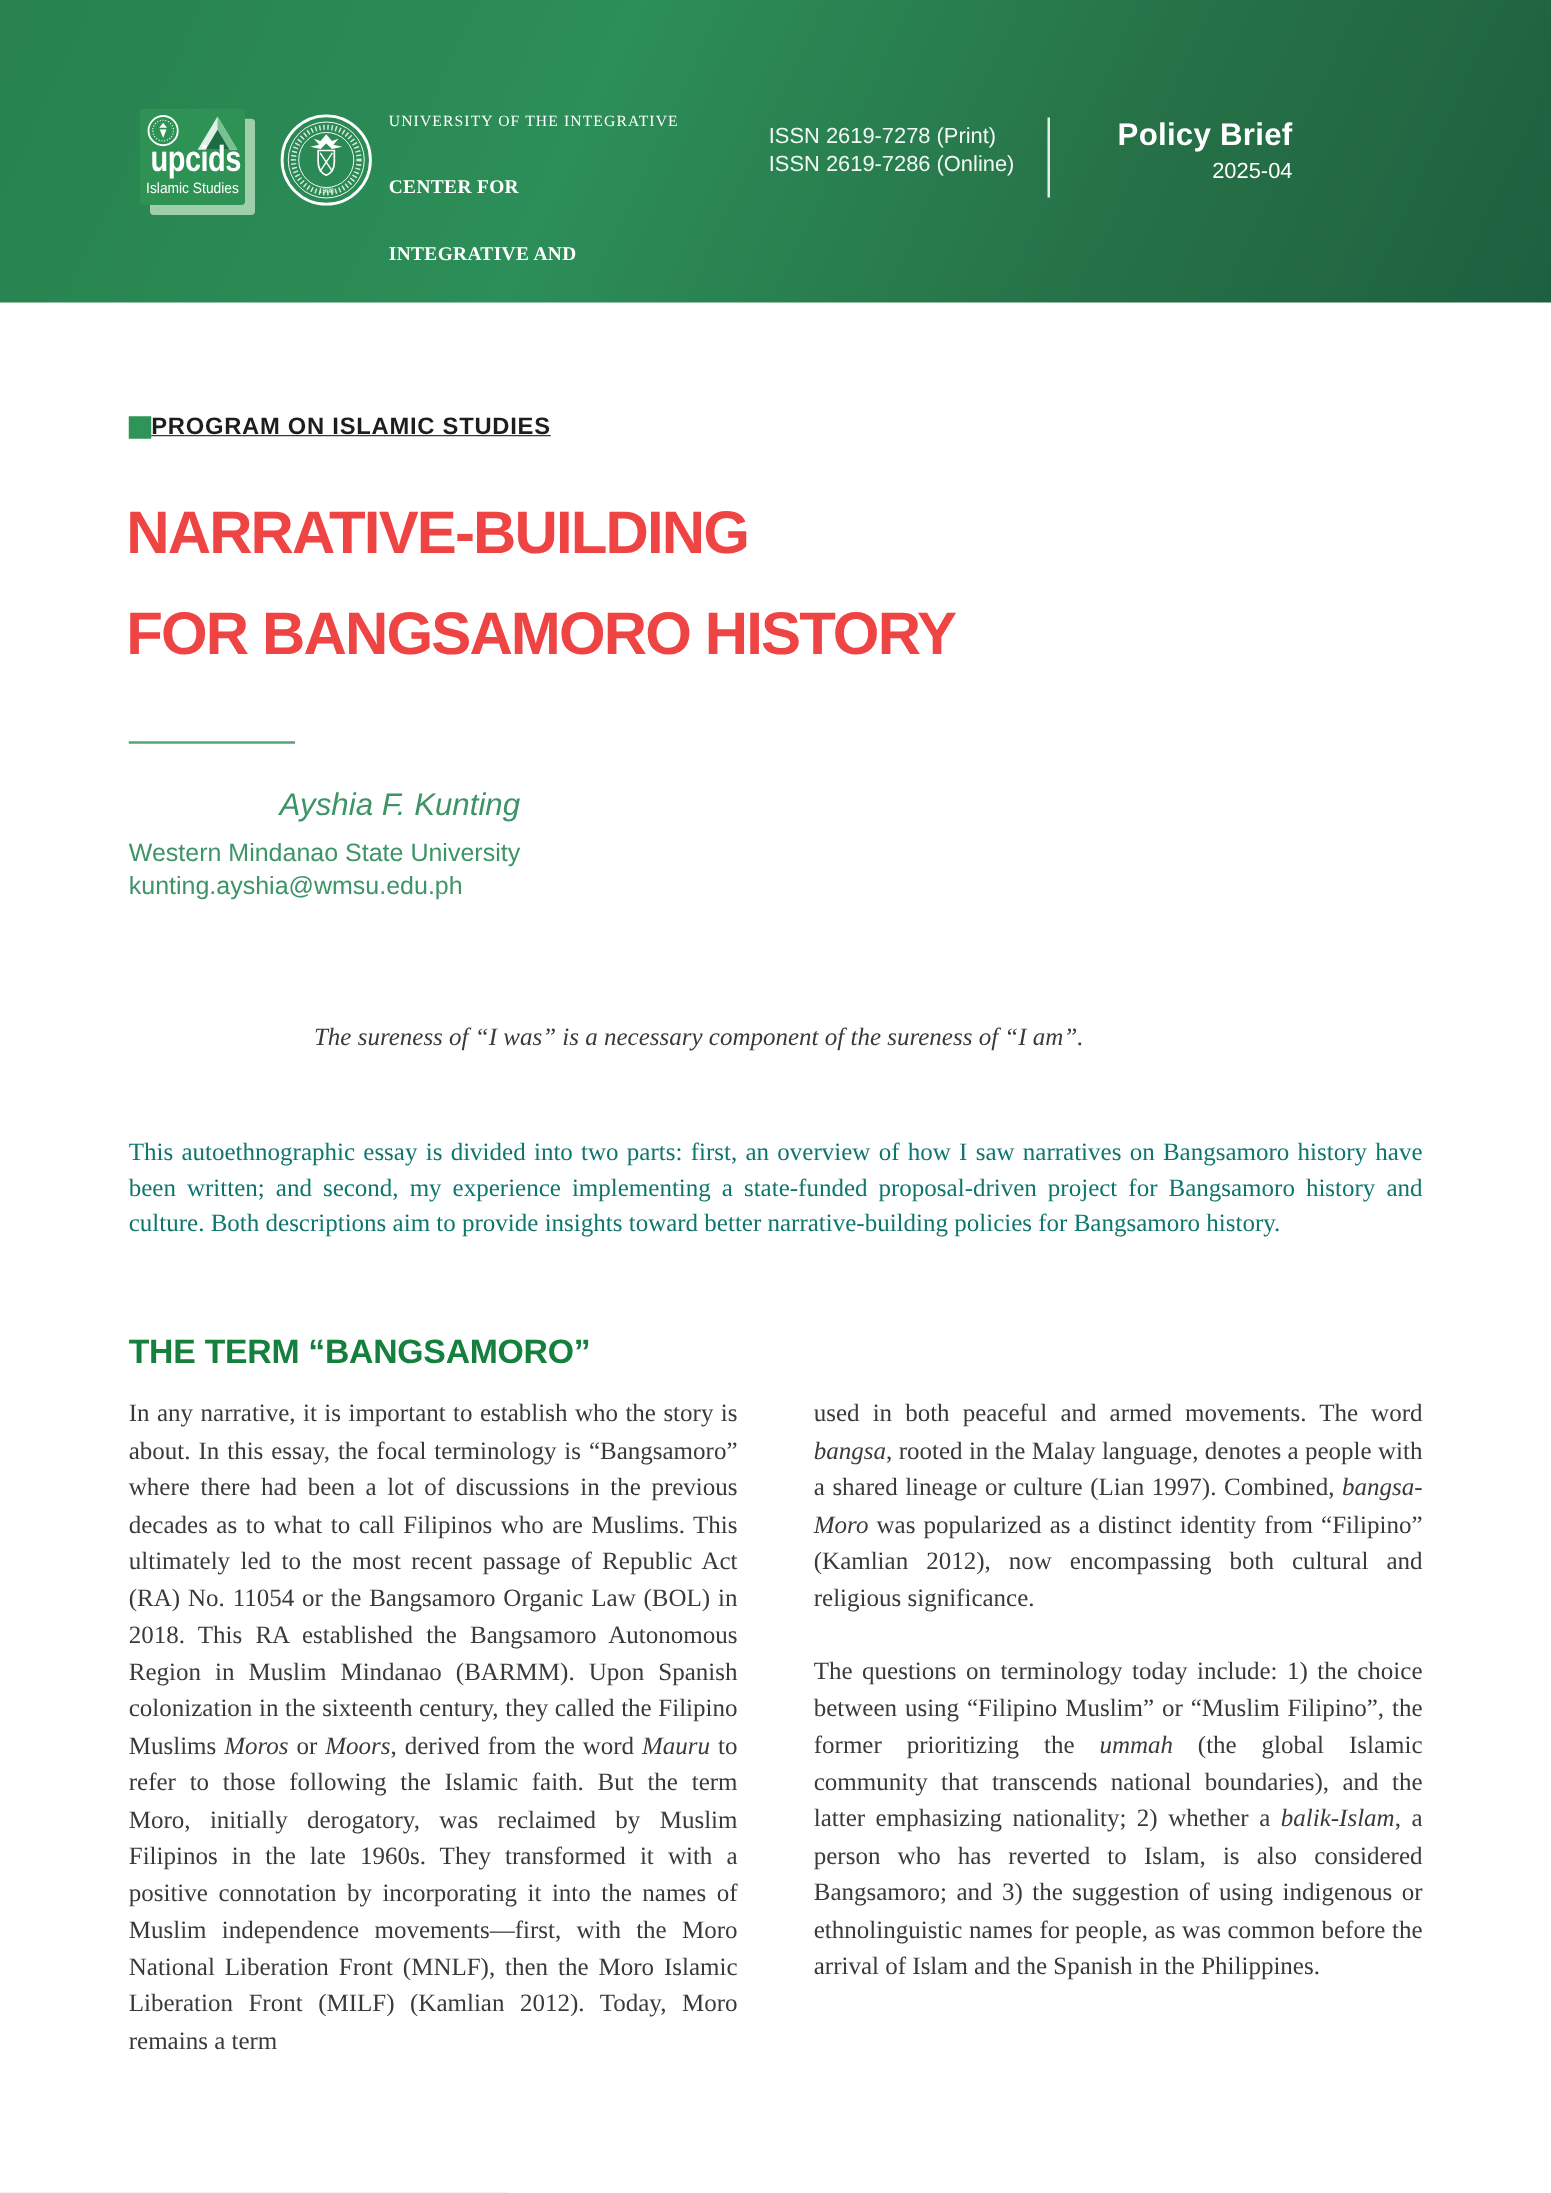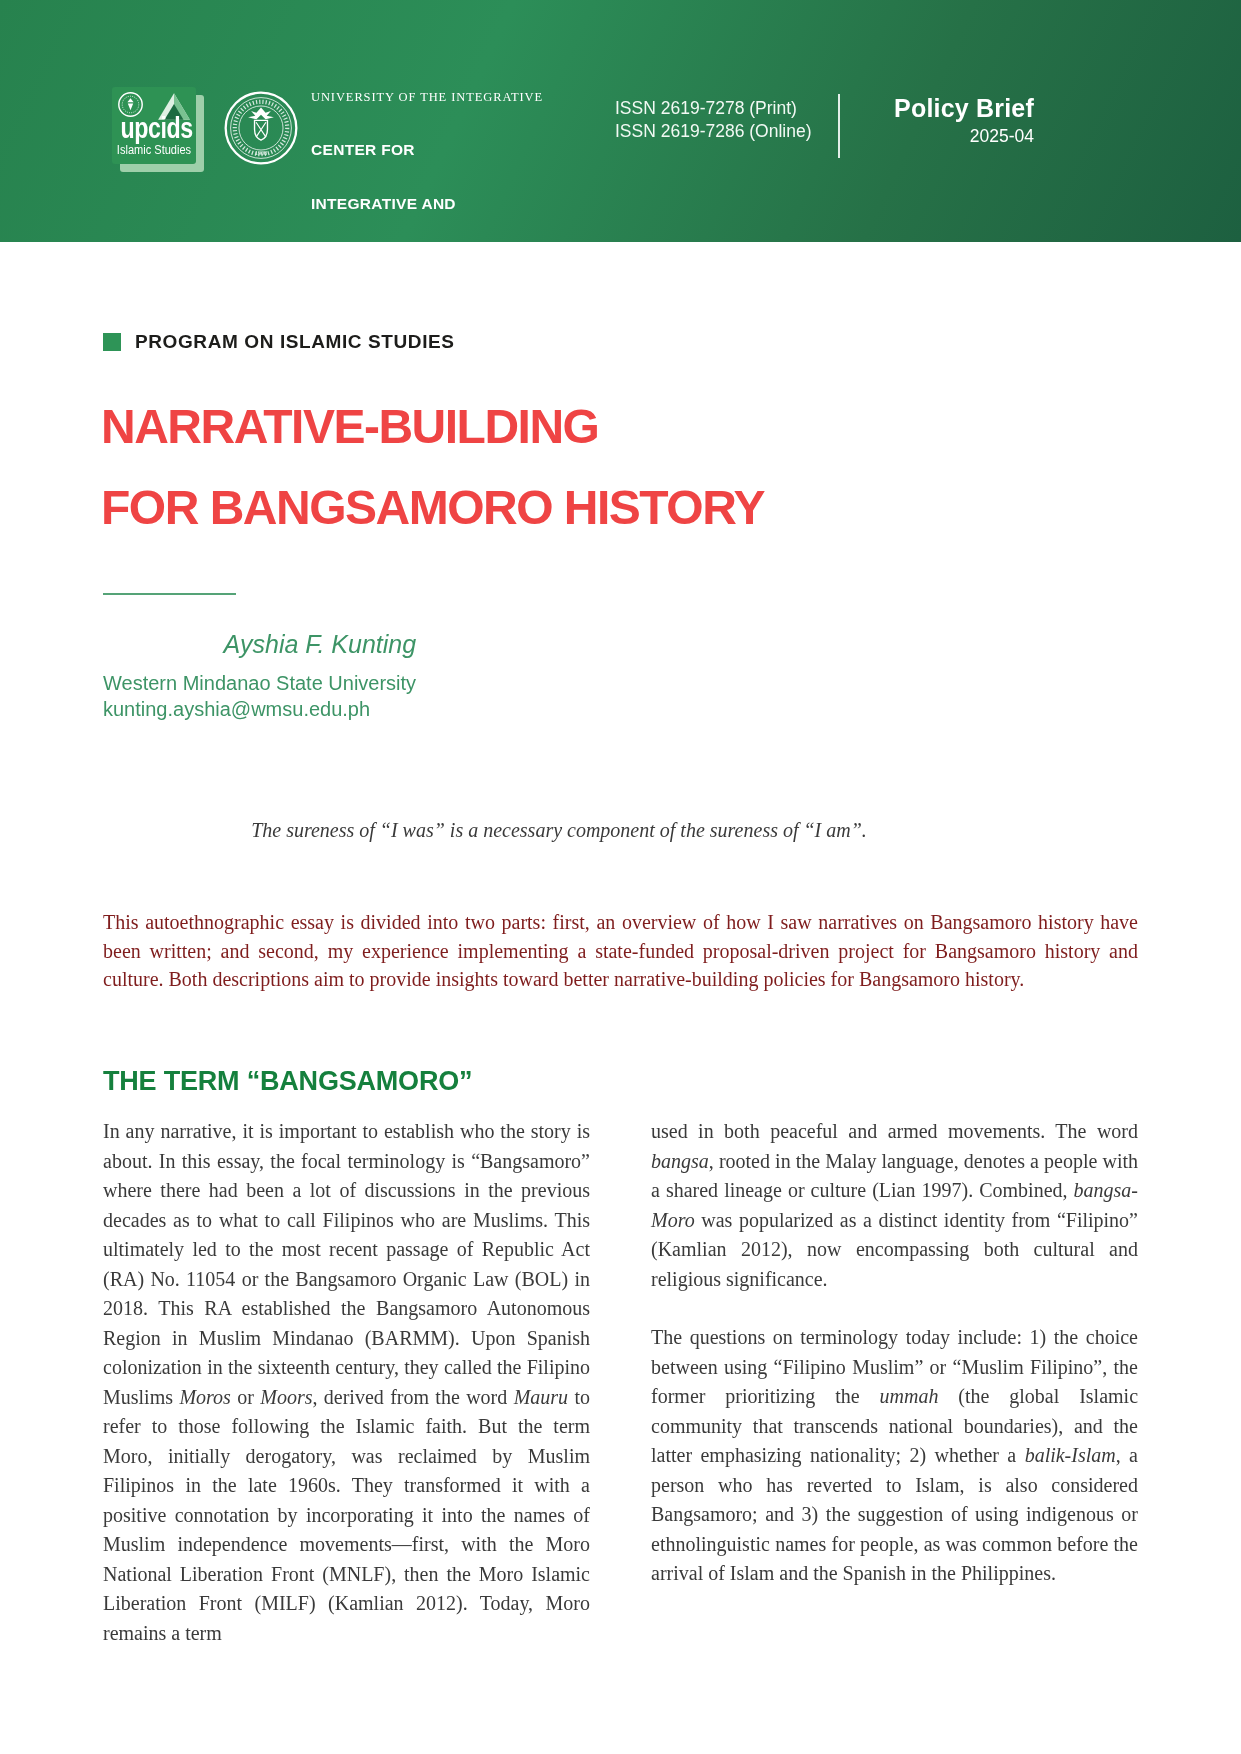--- a/index.html
+++ b/index.html
@@ -14,51 +14,51 @@
   .mini-seal{position:absolute;left:5px;top:4px;width:27px;height:27px;}
   .arrow-motif{position:absolute;right:4px;top:3px;width:36px;height:32px;}
   .upcids-wordmark{position:absolute;left:0;right:0;top:26px;text-align:center;color:#fff;
       font-family:"Liberation Sans",sans-serif;font-weight:bold;font-size:29px;line-height:30px;
       transform:scaleX(0.8);transform-origin:50% 50%;letter-spacing:-0.5px;}
   .upcids-sub{position:absolute;left:0;right:0;bottom:7px;text-align:center;color:#fff;
       font-family:"Liberation Sans",sans-serif;font-size:12px;transform:scaleX(0.92);transform-origin:50% 50%;}
   .up-seal{position:absolute;left:223px;top:90px;width:76px;height:76px;}
   .center-name{position:absolute;left:311px;top:90px;color:#fff;}
   .univ{font-family:"Liberation Serif",serif;font-size:12.5px;letter-spacing:0.9px;margin-bottom:4px;}
-  .cl{font-family:Liberation Sans, sans-serif;font-weight:bold;font-size:15.5px;line-height:18.4px;letter-spacing:0.3px;margin-top:36px;}
+  .cl{font-family:Liberation Serif, serif;font-weight:bold;font-size:15.5px;line-height:18.4px;letter-spacing:0.3px;margin-top:36px;}
   .issn{position:absolute;left:615px;top:97px;color:#f2f9f4;
         font-family:"Liberation Sans",sans-serif;font-size:17.5px;line-height:22.5px;}
   .v-div{position:absolute;left:838px;top:94px;width:2px;height:64px;background:rgba(255,255,255,0.88);}
   .brief{position:absolute;right:207px;top:94px;text-align:right;color:#fff;font-family:"Liberation Sans",sans-serif;}
   .brief-label{font-size:25px;font-weight:bold;line-height:28px;letter-spacing:0.2px;}
   .brief-num{font-size:17.5px;margin-top:4px;}
 
   
-  .program-row{position:absolute;left:103px;top:331px;display:flex;align-items:center;gap:14px;}
+  .program-row{position:absolute;left:103px;top:331px;display:flex;align-items:center;text-decoration:underline;}
   .sq{width:18px;height:18px;background:#2e9457;display:inline-block;}
   .program-label{font-family:"Liberation Sans",sans-serif;font-weight:bold;font-size:19px;
                  letter-spacing:0.6px;color:#1d1d1b;}
 
   
   .title{position:absolute;left:101px;top:386px;margin:0;font-family:"Liberation Sans",sans-serif;
          font-weight:bold;font-size:48px;line-height:81px;letter-spacing:-1.5px;color:#ef4444;}
   .rule{position:absolute;left:103px;top:593px;width:133px;height:2px;background:#55a377;}
   .author{position:absolute;left:103px;top:629px;font-family:"Liberation Sans",sans-serif;color:#3d9466;}
   .author-name{font-style:italic;font-size:25px;line-height:30px;margin-bottom:11px;text-align:right;}
   .author-aff{font-size:20px;line-height:26px;}
   .author-email{font-size:20px;line-height:26px;}
 
   
   .epigraph{position:absolute;left:103px;top:818px;width:912px;text-align:center;color:#3a3a3a;font-family:Liberation Serif, serif;}
   .quote{font-style:italic;font-size:20px;line-height:25px;}
   .attr{font-size:20px;margin-top:14px;}
 
   
   .intro{position:absolute;left:103px;top:908px;width:1035px;margin:0;
-         font-size:20px;line-height:28.5px;text-align:justify;color:#7f1d1d;}
+         font-size:20px;line-height:28.5px;text-align:justify;color:#0f766e;}
 
   
   .section-heading{position:absolute;left:103px;top:1066px;margin:0;font-family:"Liberation Sans",sans-serif;
          font-weight:bold;font-size:27px;letter-spacing:-0.2px;color:#15803d;text-align:center;}
 
   
   .columns{position:absolute;left:103px;top:1117px;width:1035px;display:flex;gap:61px;}
   .col{flex:1;}
   .body-p{margin:0;font-size:20px;line-height:29.5px;text-align:justify;color:#3a3a3a;}
   .body-p + .body-p{margin-top:29px;}

